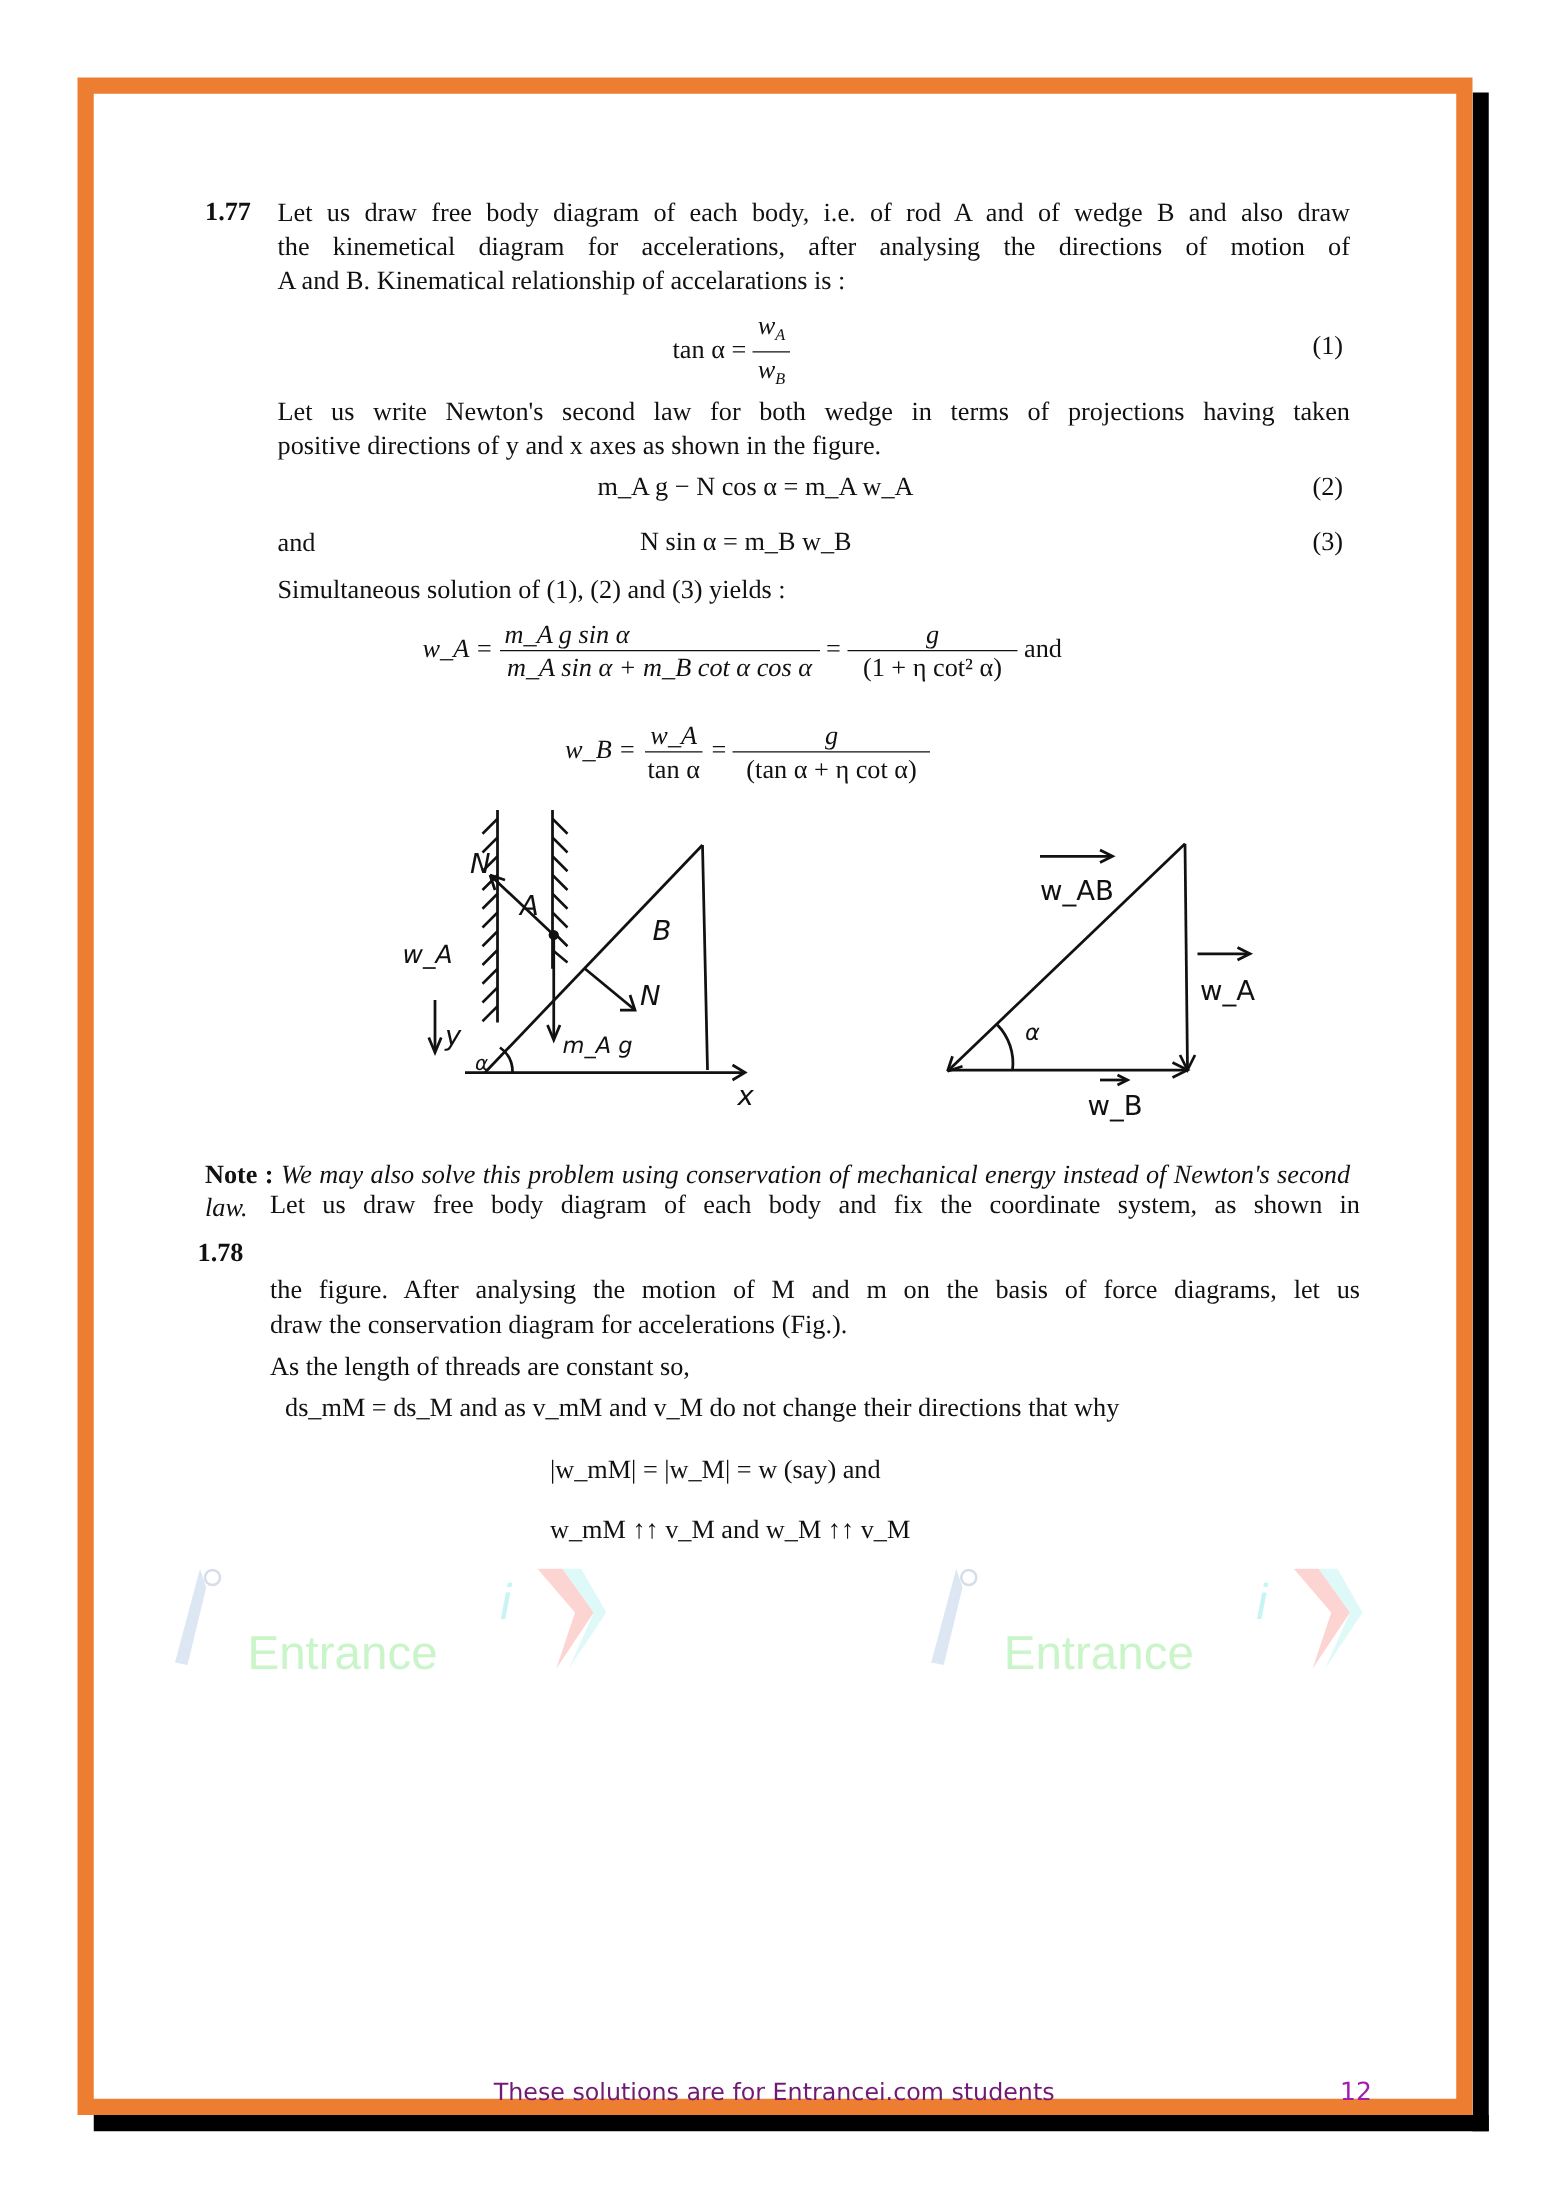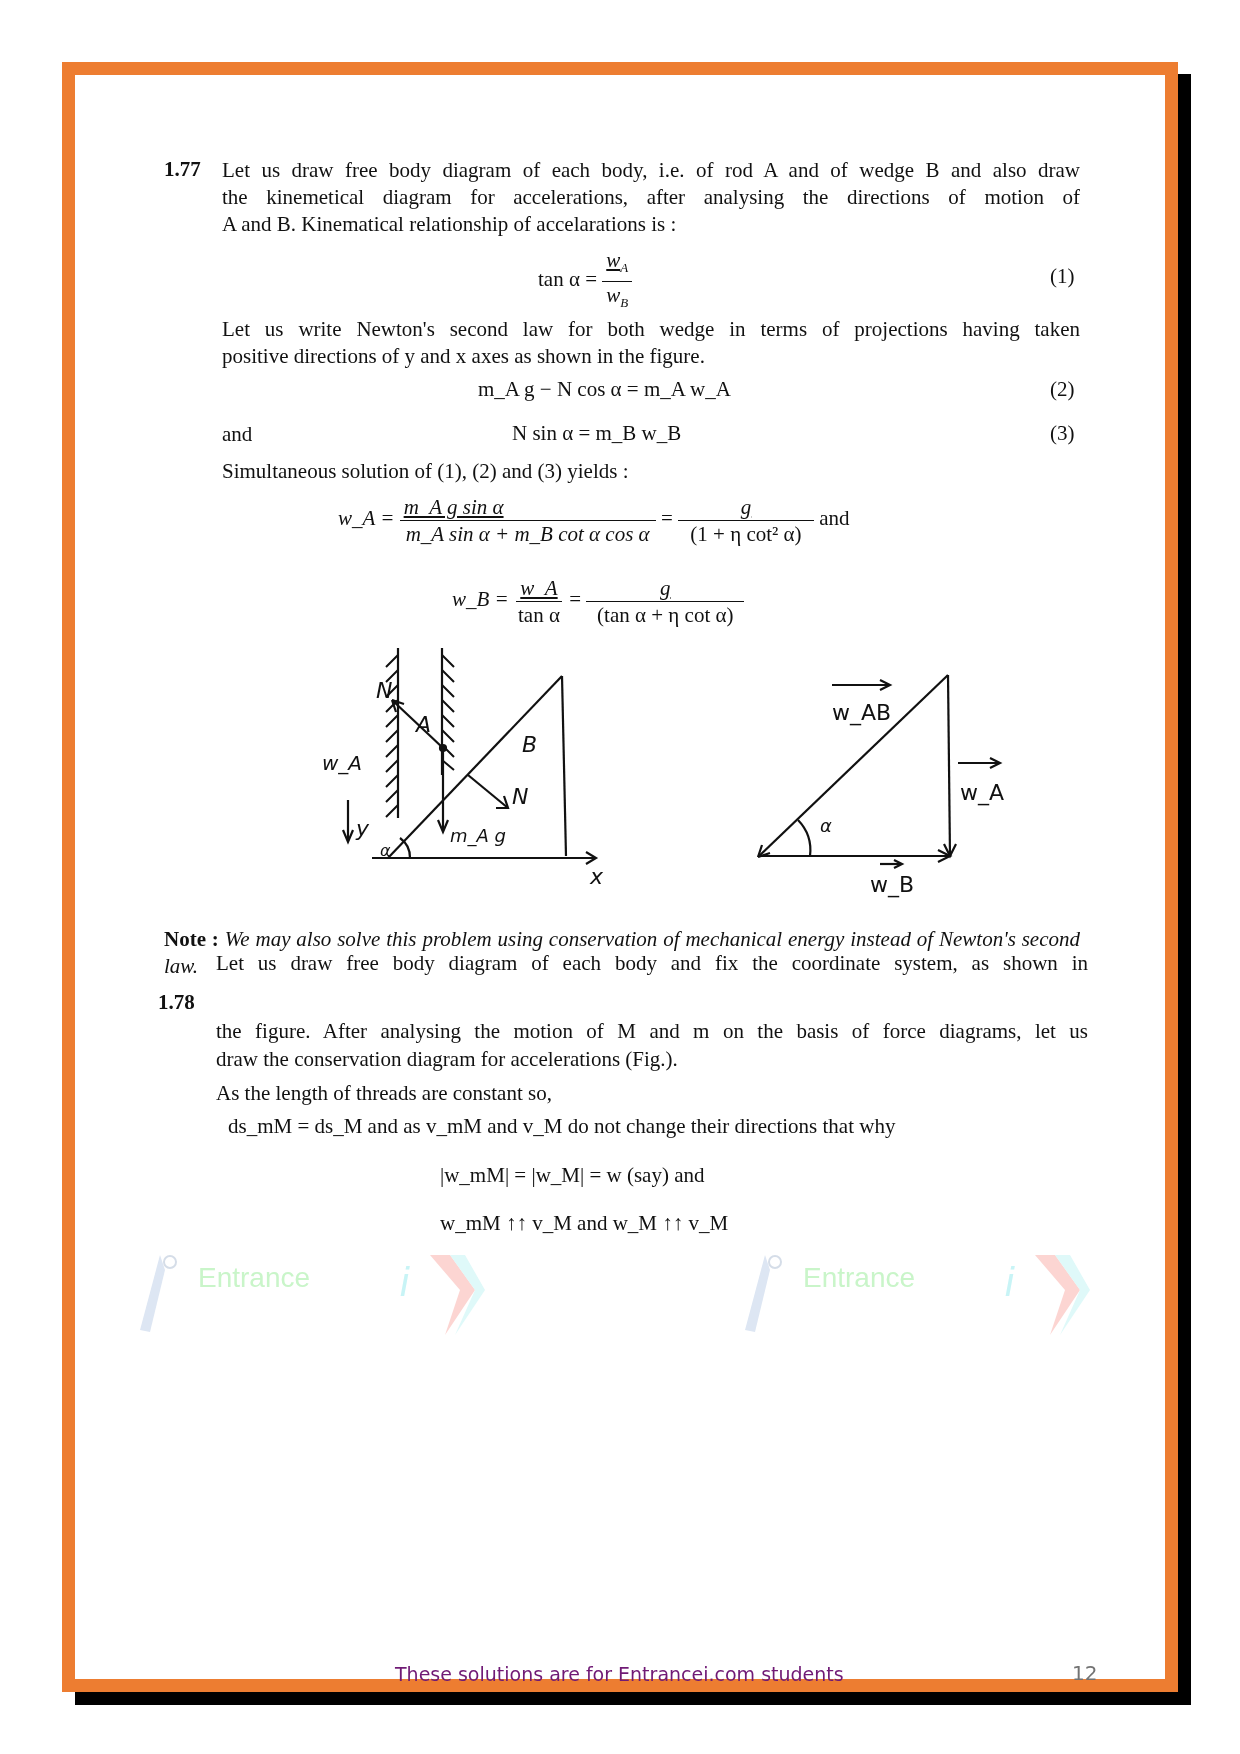--- a/index.html
+++ b/index.html
@@ -8,28 +8,28 @@
   .shadow-r { position:absolute; left:1178px; top:74px; width:13px; height:1631px; background:#000; }
   .shadow-b { position:absolute; left:75px; top:1692px; width:1116px; height:13px; background:#000; }
   .frame { position:absolute; left:62px; top:62px; width:1116px; height:1630px;
            box-sizing:border-box; border:13px solid #ED7D31; background:#fff; }
   .t { position:absolute; font-size:21px; line-height:27px; white-space:nowrap; }
   .just { position:absolute; font-size:21px; line-height:27px; text-align:justify; text-align-last:justify; }
   .lbl { position:absolute; font-size:21px; font-weight:bold; }
   i, .it { font-style:italic; }
   sub { font-size:13px; vertical-align:-5px; font-style:italic; }
   .frac { display:inline-flex; flex-direction:column; align-items:center; vertical-align:middle; }
-  .frac .num { padding:0 4px; border-bottom:1.5px solid #111; line-height:26px;text-decoration:underline; }
+  .frac .num { padding:0 4px; border-bottom:1.5px solid #111; line-height:26px; }
   .frac .den { padding:0 4px; line-height:26px; }
   .eqn { position:absolute; font-size:21px; }
   .eqno { position:absolute; left:1050px; font-size:21px; }
-  .wm { position:absolute; font-family:"Liberation Sans",sans-serif; font-size:28px; color:#c9f5c9; }
+  .wm { position:absolute; font-family:"Liberation Sans",sans-serif; font-size:38px; color:#c9f5c9;margin-top:40px; }
   .wm-i { position:absolute; font-family:"Liberation Sans",sans-serif; font-size:40px; font-style:italic; color:#c8f4f6; }
   .footer { position:absolute; left:395px; top:1663px; font-family:"DejaVu Sans",sans-serif; font-size:19px; color:#701a75; }
-  .pageno { position:absolute; left:1072px; top:1661px; font-family:"DejaVu Sans",sans-serif; font-size:20px; color:#737373; }
+  .pageno { position:absolute; left:1072px; top:1661px; font-family:"DejaVu Sans",sans-serif; font-size:20px; color:#a21caf; }
   svg text { font-family:"DejaVu Sans",sans-serif; }
 </style>
 </head>
 <body>
 
 <div class="shadow-r"></div>
 <div class="shadow-b"></div>
 <div class="frame"></div>
 
 <div>

